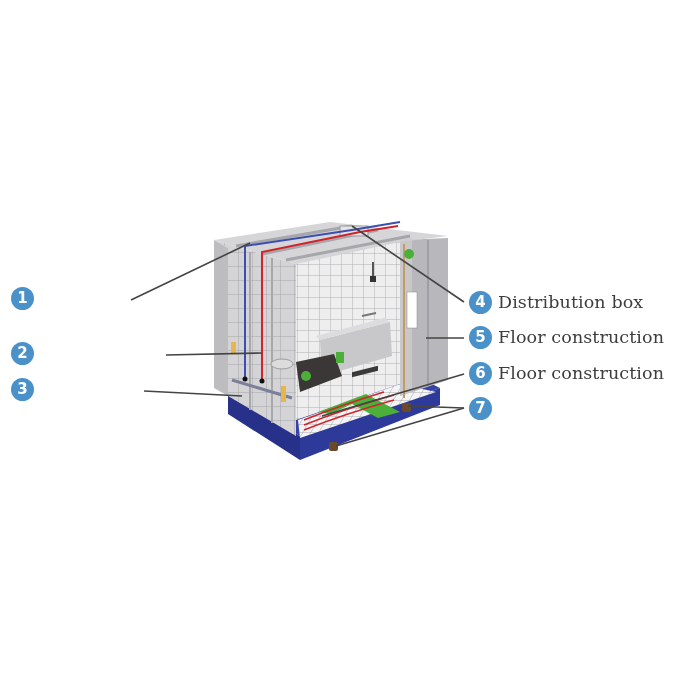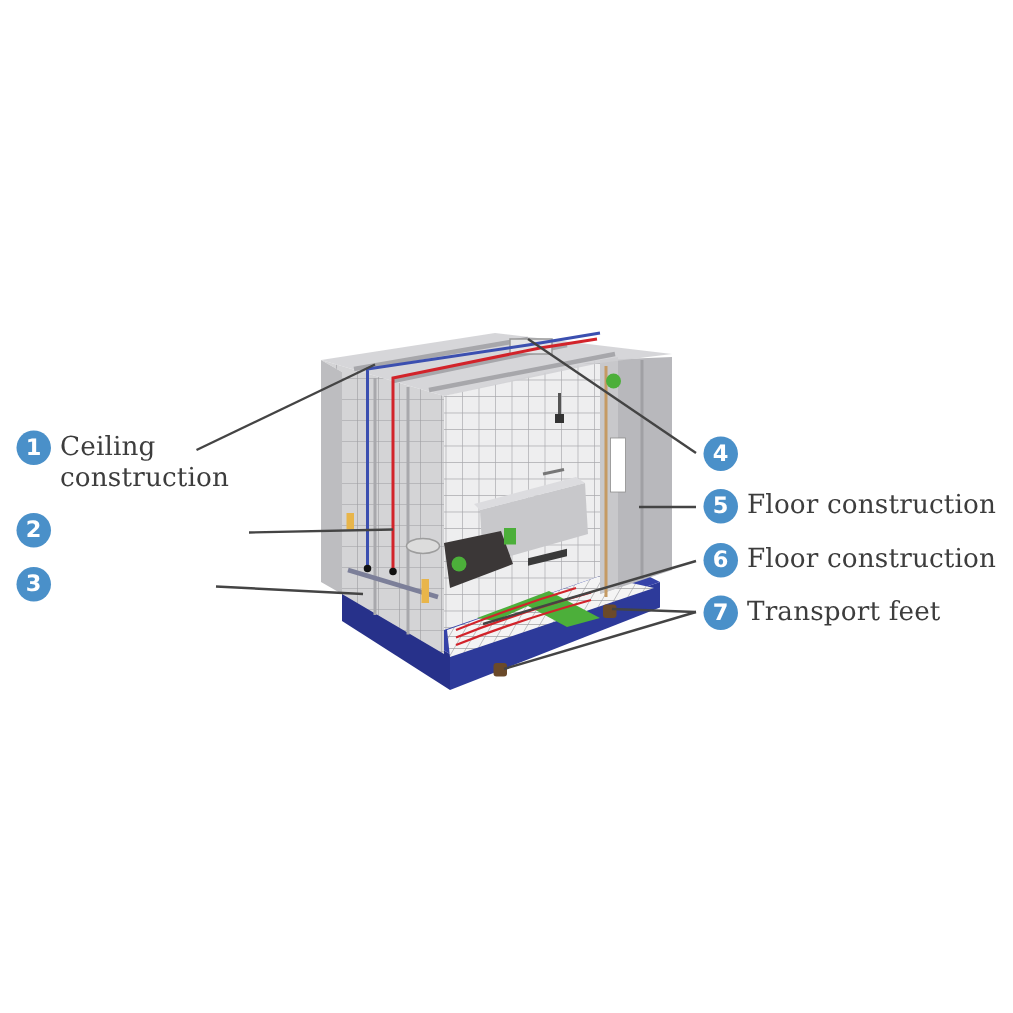--- a/index.html
+++ b/index.html
@@ -122,38 +122,36 @@
       <line x1="464" y1="302" x2="352" y2="226"></line>
       <line x1="464" y1="338" x2="426" y2="338"></line>
       <line x1="464" y1="374" x2="322" y2="416"></line>
       <line x1="464" y1="408" x2="408" y2="406"></line>
       <line x1="464" y1="408" x2="336" y2="446"></line>
     </g>
   </svg>
 
   <div class="label" style="left:11px; top:288px;">
     <span class="badge">1</span>
-    <span class="txt">Ceiling
-construction</span>
   </div>
   <div class="label" style="left:11px; top:343px;">
     <span class="badge">2</span>
   </div>
   <div class="label" style="left:11px; top:379px;">
     <span class="badge">3</span>
   </div>
 
   <div class="label" style="left:469px; top:292px;">
     <span class="badge">4</span>
+    <span class="txt">Distribution box</span>
   </div>
   <div class="label" style="left:469px; top:327px;">
     <span class="badge">5</span>
     <span class="txt">Floor construction</span>
   </div>
   <div class="label" style="left:469px; top:363px;">
     <span class="badge">6</span>
     <span class="txt">Floor construction</span>
   </div>
   <div class="label" style="left:469px; top:398px;">
     <span class="badge">7</span>
-    <span class="txt">Transport feet</span>
   </div>
 </div>
 
 </body></html>

